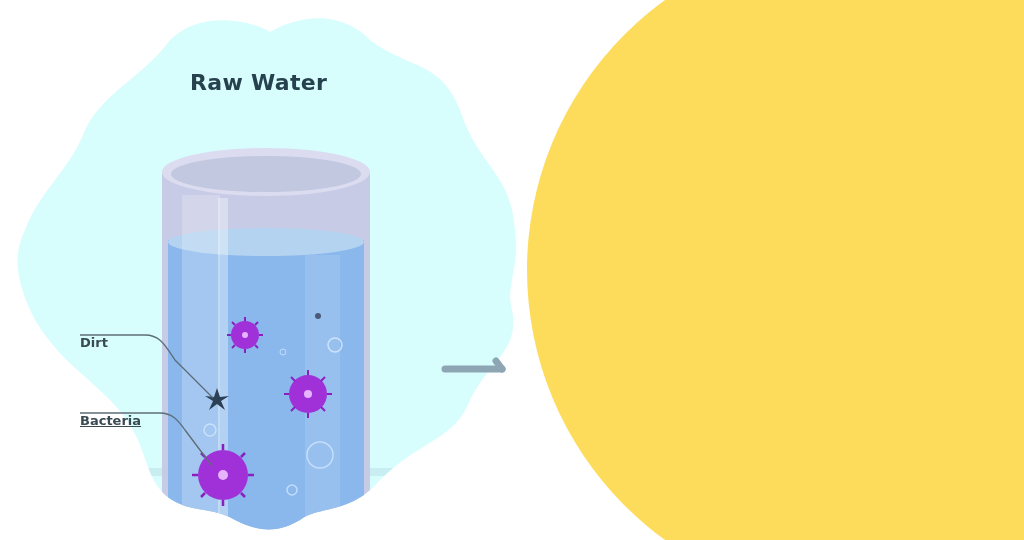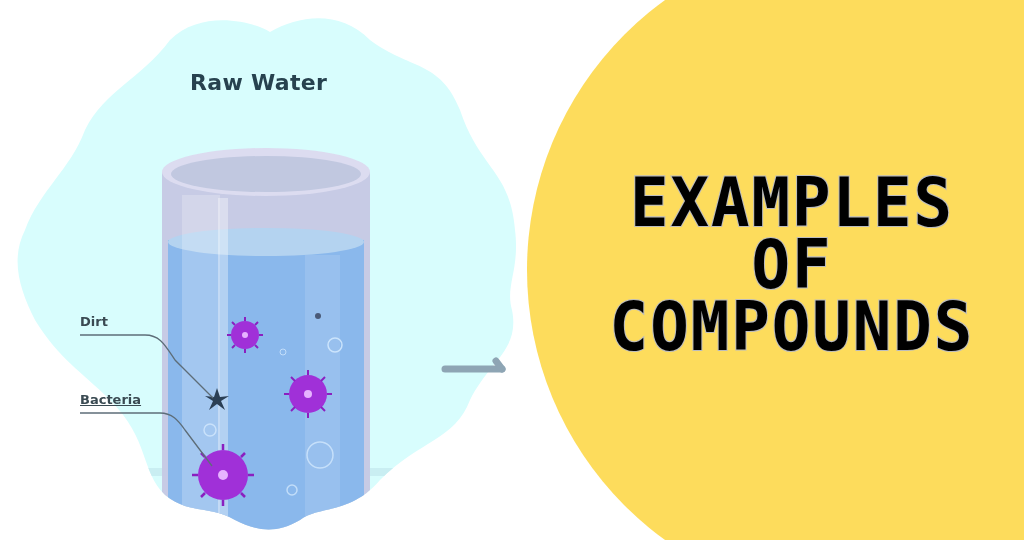--- a/index.html
+++ b/index.html
@@ -1,20 +1,20 @@
 <!DOCTYPE html>
 <html><head>
 <meta charset="utf-8">
 <style>
   html,body{margin:0;padding:0;}
   body{width:1024px;height:540px;overflow:hidden;background:#ffffff;position:relative;font-family:"DejaVu Sans",sans-serif;}
   .stage{position:absolute;left:0;top:0;width:848px;height:540px;}
   .illus{position:absolute;left:0;top:0;width:540px;height:540px;}
   .raw-title{position:absolute;left:190px;top:70px;font-family:"DejaVu Sans",sans-serif;font-weight:bold;font-size:22px;color:#27424f;letter-spacing:0.3px;}
-  .label{position:absolute;font-family:"DejaVu Sans",sans-serif;font-weight:bold;font-size:13px;color:#3a4a52;}
+  .label{position:absolute;font-family:"DejaVu Sans",sans-serif;font-weight:bold;font-size:13px;color:#3a4a52;margin-top:21px;}
   .yellow{position:absolute;left:527px;top:-63px;width:666px;height:666px;border-radius:50%;background:#fddc5c;}
   .heading{position:absolute;left:560px;top:172px;width:464px;text-align:center;}
   .heading div{font-family:"DejaVu Sans Mono",monospace;font-weight:bold;color:#000;line-height:62px;font-size:64px;letter-spacing:2px;
      -webkit-text-stroke:2px #bdbdbd;paint-order:stroke fill;transform:scaleY(1.05);}
 </style>
 </head>
 <body>
 
 <div class="stage">
 
@@ -106,19 +106,14 @@
       <line x1="502" y1="369" x2="496" y2="361" stroke="#8ea5b4" stroke-width="7" stroke-linecap="round"></line>
     </g>
   </svg>
 
   <div class="raw-title">Raw Water</div>
   <div class="label" style="left:80px;top:314px;">Dirt</div>
   <div class="label" style="left:80px;top:392px;text-decoration:underline;">Bacteria</div>
 
   <div class="yellow"></div>
 
-  <div class="heading">
-    <div>EXAMPLES</div>
-    <div>OF</div>
-    <div>COMPOUNDS</div>
-  </div>
 
 </div>
 
 </body></html>

